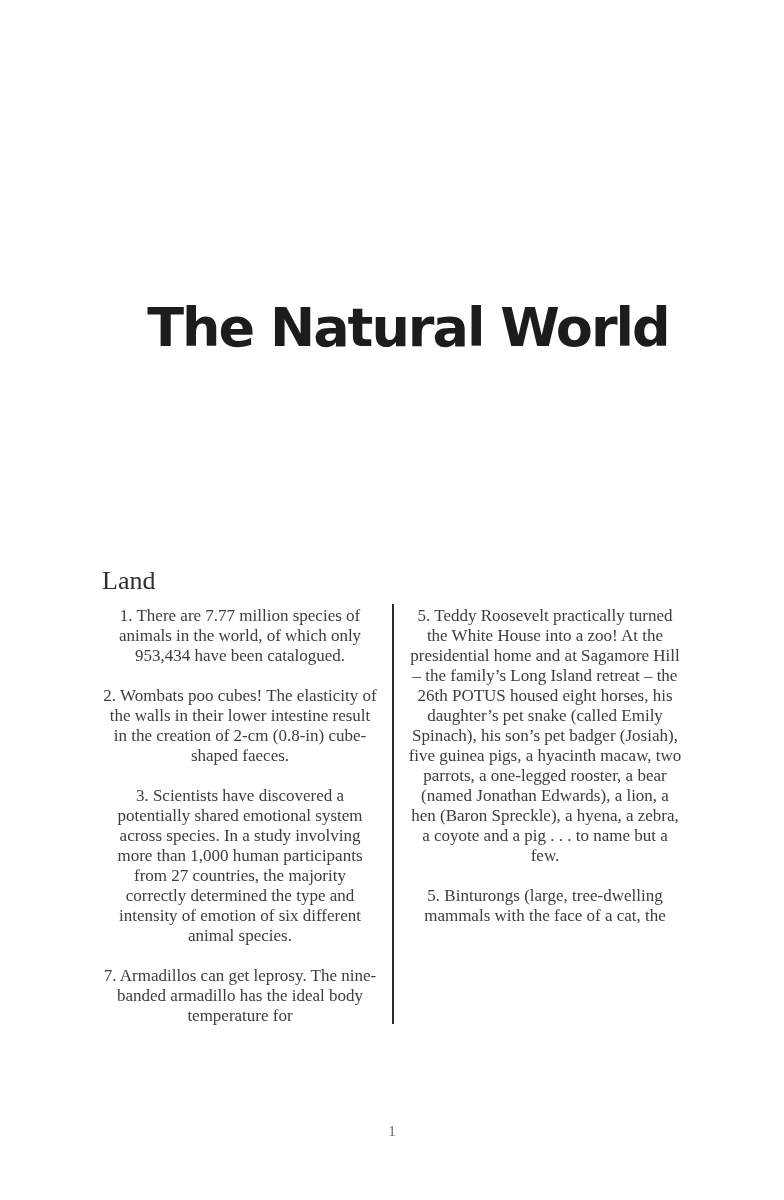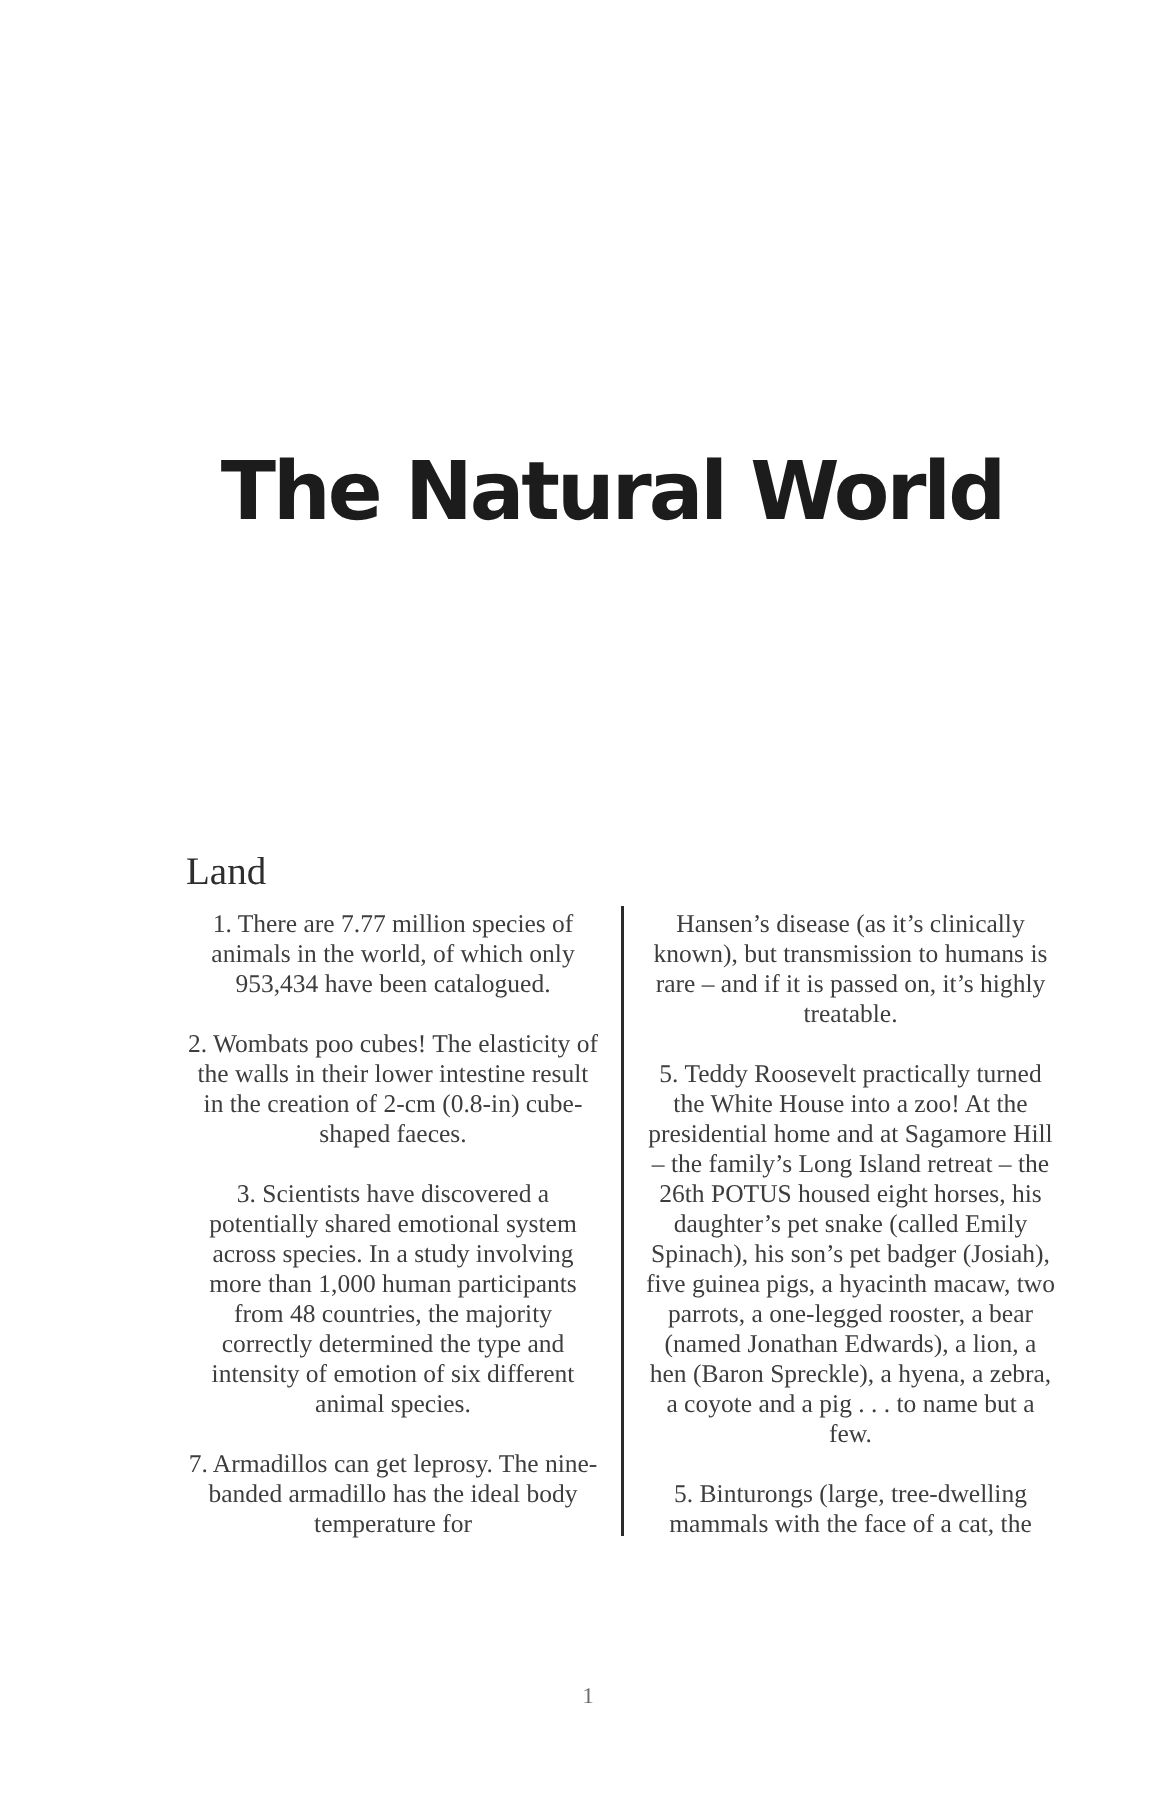--- a/index.html
+++ b/index.html
@@ -27,21 +27,20 @@
     letter-spacing: -2px;
     color: #1c1c1c;
     padding-left: 16px;
   }
   .content {
     position: absolute;
     top: 566px;
     left: 102px;
     width: 580px;
     display: flex;
-    margin-left: 22px;
   }
   .col {
     font-family: "Liberation Serif", "DejaVu Serif", serif;
     font-size: 17px;
     line-height: 20px;
     color: #3d3d3d;
   }
   .col p {
     margin: 0 0 20px 0;
     text-align: center;
@@ -88,28 +87,27 @@
 <div class="page">
 
   <h1 class="title">The Natural World</h1>
 
   <div class="content">
 
     <div class="col col-left">
       <h2 class="section-heading">Land</h2>
       <p>1. There are 7.77 million species of animals in the world, of which only 953,434 have been catalogued.</p>
       <p>2. Wombats poo cubes! The elasticity of the walls in their lower intestine result in the creation of 2-cm (0.8-in) cube-shaped faeces.</p>
-      <p>3. Scientists have discovered a potentially shared emotional system across species. In a study involving more than 1,000 human participants from 48 countries, the majority correctly determined the type and intensity of emotion of six different animal species.</p>
+      <p>3. Scientists have discovered a potentially shared emotional system across species. In a study involving more than 1,000 human participants from 27 countries, the majority correctly determined the type and intensity of emotion of six different animal species.</p>
       <p>7. Armadillos can get leprosy. The nine-banded armadillo has the ideal body temperature for</p>
     </div>
 
     <div class="divider"></div>
 
     <div class="col col-right">
-      <p>Hansen’s disease (as it’s clinically known), but transmission to humans is rare – and if it is passed on, it’s highly treatable.</p>
       <p>5. Teddy Roosevelt practically turned the White House into a zoo! At the presidential home and at Sagamore Hill – the family’s Long Island retreat – the 26th POTUS housed eight horses, his daughter’s pet snake (called Emily Spinach), his son’s pet badger (Josiah), five guinea pigs, a hyacinth macaw, two parrots, a one-legged rooster, a bear (named Jonathan Edwards), a lion, a hen (Baron Spreckle), a hyena, a zebra, a coyote and a pig . . . to name but a few.</p>
       <p>5. Binturongs (large, tree-dwelling mammals with the face of a cat, the</p>
     </div>
 
   </div>
 
   <div class="page-number">1</div>
 
 </div>
 

